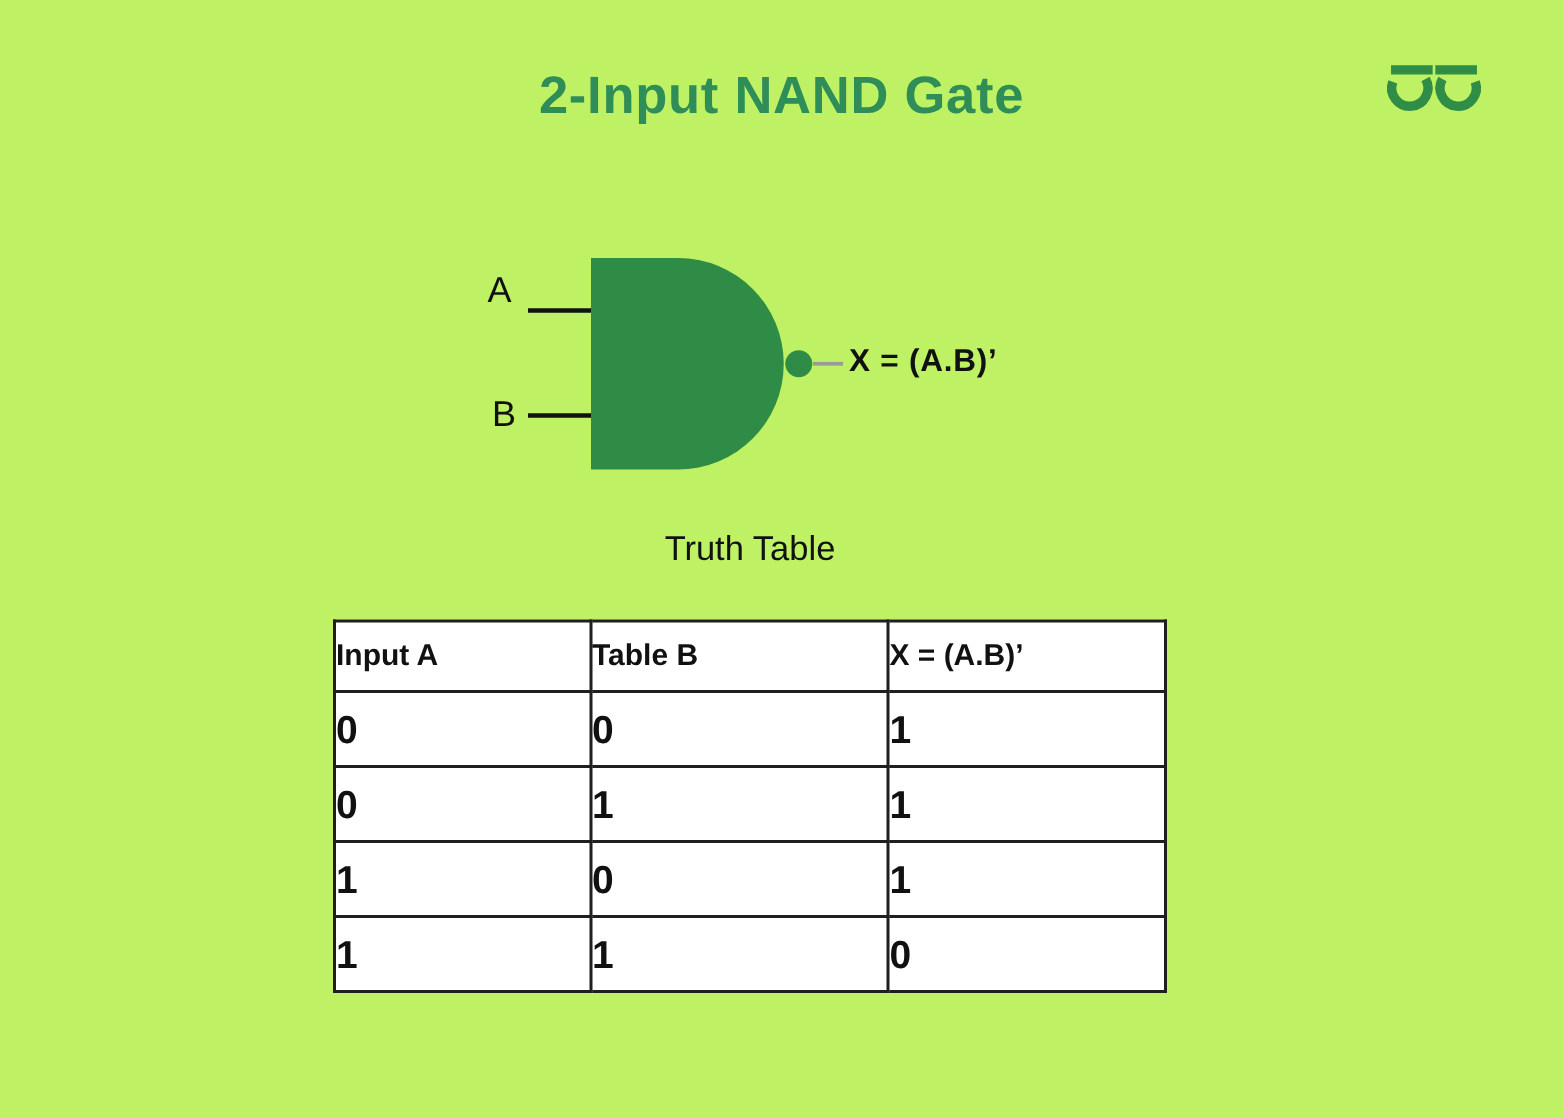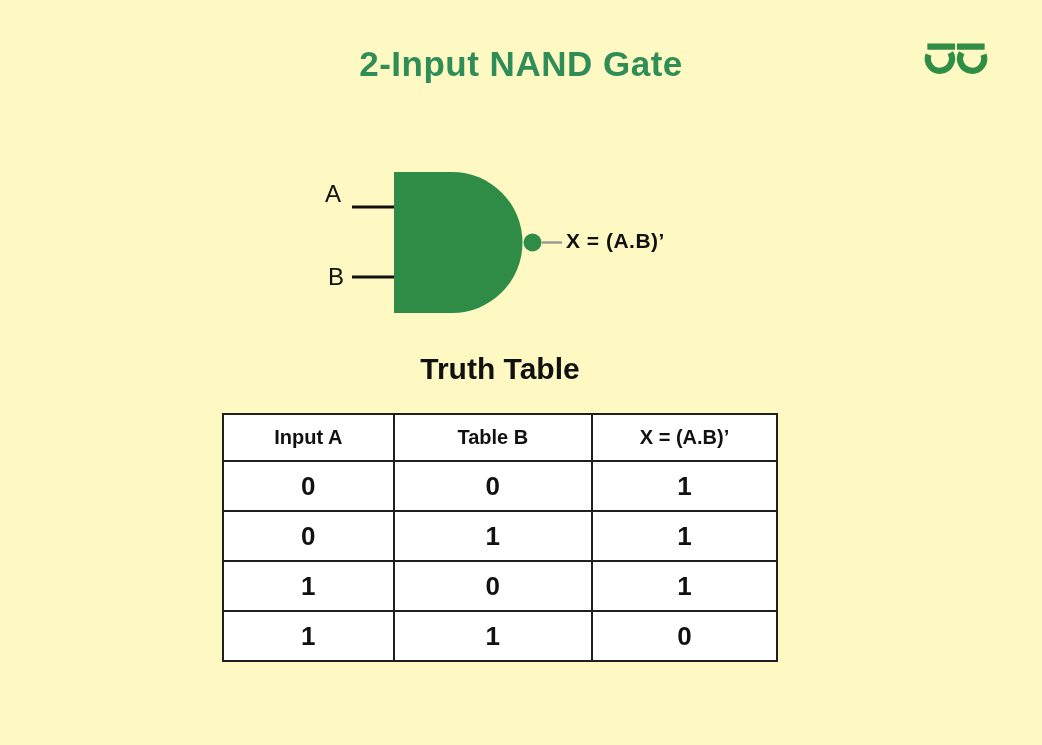--- a/index.html
+++ b/index.html
@@ -1,17 +1,17 @@
 <!DOCTYPE html>
 <html><head>
 <meta charset="utf-8">
 <style>
   html,body{margin:0;padding:0;background:#fff;}
   .stage{
-    position:relative;width:1042px;height:745px;background:#fef9c3;overflow:hidden;
+    position:relative;width:1042px;height:745px;background:#bef264;overflow:hidden;
     font-family:"Liberation Sans",sans-serif;color:#1b1b1b;
   }
   
   .page-title{
     position:absolute;top:44px;left:0;width:100%;text-align:center;
     font-size:35px;font-weight:bold;color:#2f8d58;letter-spacing:.5px;
   }
   
   .logo{position:absolute;top:33px;left:922px;width:68px;height:46px;}
   
@@ -19,29 +19,29 @@
   .io-label{position:absolute;font-size:24px;color:#111;}
   .label-a{left:325px;top:180px;}
   .label-b{left:328px;top:263px;}
   .label-out{
     position:absolute;left:566px;top:229px;font-size:21px;font-weight:600;color:#111;
     letter-spacing:.5px;white-space:nowrap;
   }
   
   .tt-heading{
     position:absolute;left:222px;top:352px;width:556px;text-align:center;
-    font-size:30px;font-weight:bold;color:#111;
+    font-size:23px;font-weight:normal;color:#111;
   }
   
   table.truth{
     position:absolute;left:222px;top:413px;width:556px;
     border-collapse:collapse;table-layout:fixed;background:#fff;
   }
   table.truth th,table.truth td{
-    border:2px solid #1f1f1f;text-align:center;vertical-align:middle;padding:0;
+    border:2px solid #1f1f1f;text-align:left;vertical-align:middle;padding:0;
   }
   table.truth th{height:45px;font-size:20px;font-weight:bold;color:#111;}
   table.truth td{height:48px;font-size:26px;font-weight:bold;color:#111;}
 </style>
 </head>
 <body>
 
 <div class="stage">
 
   <div class="page-title">2-Input NAND Gate</div>

